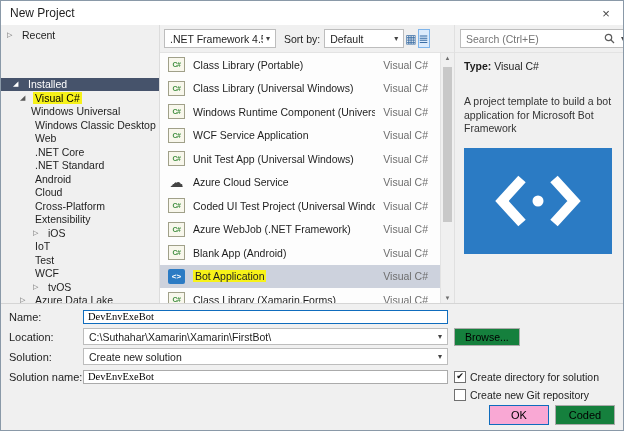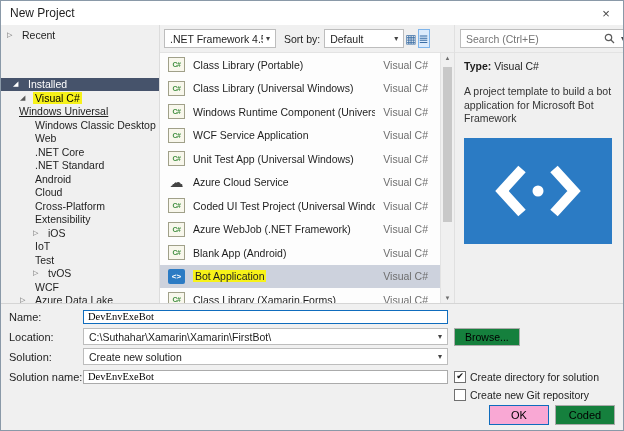--- a/index.html
+++ b/index.html
@@ -47,21 +47,21 @@
   .vscroll{position:absolute;top:0;right:0;bottom:0;width:14px;background:#f0f0f0;border-left:1px solid #e3e3e3;box-sizing:border-box;}
   .varrow{position:absolute;left:0;right:0;text-align:center;font-size:6px;color:#6e6e6e;}
   .varrow.up{top:2px;} .varrow.down{bottom:2px;}
   .vthumb{position:absolute;left:2px;right:2px;top:14px;height:62%;background:#c8c8c8;}
   
   .right{width:168px;flex:0 0 auto;display:flex;flex-direction:column;border-left:1px solid #e0e0e0;}
   .searchrow{height:27px;display:flex;align-items:center;padding:0 5px;background:#f0f0f0;flex:0 0 auto;}
   .searchbox{flex:1;height:19px;background:#fff;border:1px solid #bdbdbd;display:flex;align-items:center;padding:0 3px 0 5px;gap:3px;box-sizing:border-box;}
   .searchbox input{flex:1;border:none;outline:none;font-family:"Liberation Sans",sans-serif;font-size:10.5px;color:#767676;padding:0;min-width:0;background:transparent;}
   .details{flex:1;padding:7px 9px;border-top:1px solid #e3e3e3;background:#f0f0f0;overflow:hidden;font-size:10.5px;}
-  .typerow{margin-bottom:13px;}
+  .typerow{margin-bottom:23px;}
   .b{font-weight:bold;}
   .desc{color:#333;line-height:1.3;}
   .preview{margin-top:12px;width:148px;height:106px;background:var(--bot-blue,#2b7bc4);display:flex;align-items:center;justify-content:center;}
   
   .formarea{flex:0 0 auto;border-top:1px solid #d5d5d5;padding:4px 8px 5px;background:#f0f0f0;}
   .frow{display:flex;align-items:center;margin-bottom:3px;height:17px;}
   .flabel{width:74px;flex:0 0 auto;}
   .txt{flex:1;height:14px;box-sizing:border-box;border:1px solid #ababab;background:#fff;font-family:Liberation Serif, serif;font-size:10.5px;padding:0 4px;min-width:0;margin-right:6px;}
   .txt.focus{border-color:var(--accent-blue,#0f6cbd);}
   .combo.grow{flex:1;margin-right:6px;height:17px;font-size:10.5px;}
@@ -94,21 +94,21 @@
           <span class="tl">Recent</span>
         </div>
         <div class="tree-row sel" style="padding-left: 12px; margin-top: 36px;">
           <span class="tw">◢</span>
           <span class="tl">Installed</span>
         </div>
         <div class="tree-row" style="padding-left: 19px;">
           <span class="tw">◢</span>
           <span class="tl hl">Visual C#</span>
         </div>
-        <div class="tree-row" style="padding-left: 16px; text-decoration: underline;">
+        <div class="tree-row" style="padding-left: 28px;">
           <span class="tl">Windows Universal</span>
         </div>
         <div class="tree-row" style="padding-left: 32px;">
           <span class="tl">Windows Classic Desktop</span>
         </div>
         <div class="tree-row" style="padding-left: 32px;">
           <span class="tl">Web</span>
         </div>
         <div class="tree-row" style="padding-left: 32px;">
           <span class="tl">.NET Core</span>
@@ -132,25 +132,25 @@
           <span class="tw">▷</span>
           <span class="tl">iOS</span>
         </div>
         <div class="tree-row" style="padding-left: 32px;">
           <span class="tl">IoT</span>
         </div>
         <div class="tree-row" style="padding-left: 32px;">
           <span class="tl">Test</span>
         </div>
         <div class="tree-row" style="padding-left: 32px;">
+          <span class="tl">WCF</span>
+        </div>
+        <div class="tree-row" style="padding-left: 32px;">
           <span class="tw">▷</span>
           <span class="tl">tvOS</span>
-        </div>
-        <div class="tree-row" style="padding-left: 32px;">
-          <span class="tl">WCF</span>
         </div>
         <div class="tree-row" style="padding-left: 19px;">
           <span class="tw">▷</span>
           <span class="tl">Azure Data Lake</span>
         </div>
         <div class="tree-row" style="padding-left: 19px;">
           <span class="tw">▷</span>
           <span class="tl">Stream Analytics</span>
         </div>
         <div class="tree-row" style="padding-left: 19px;">

